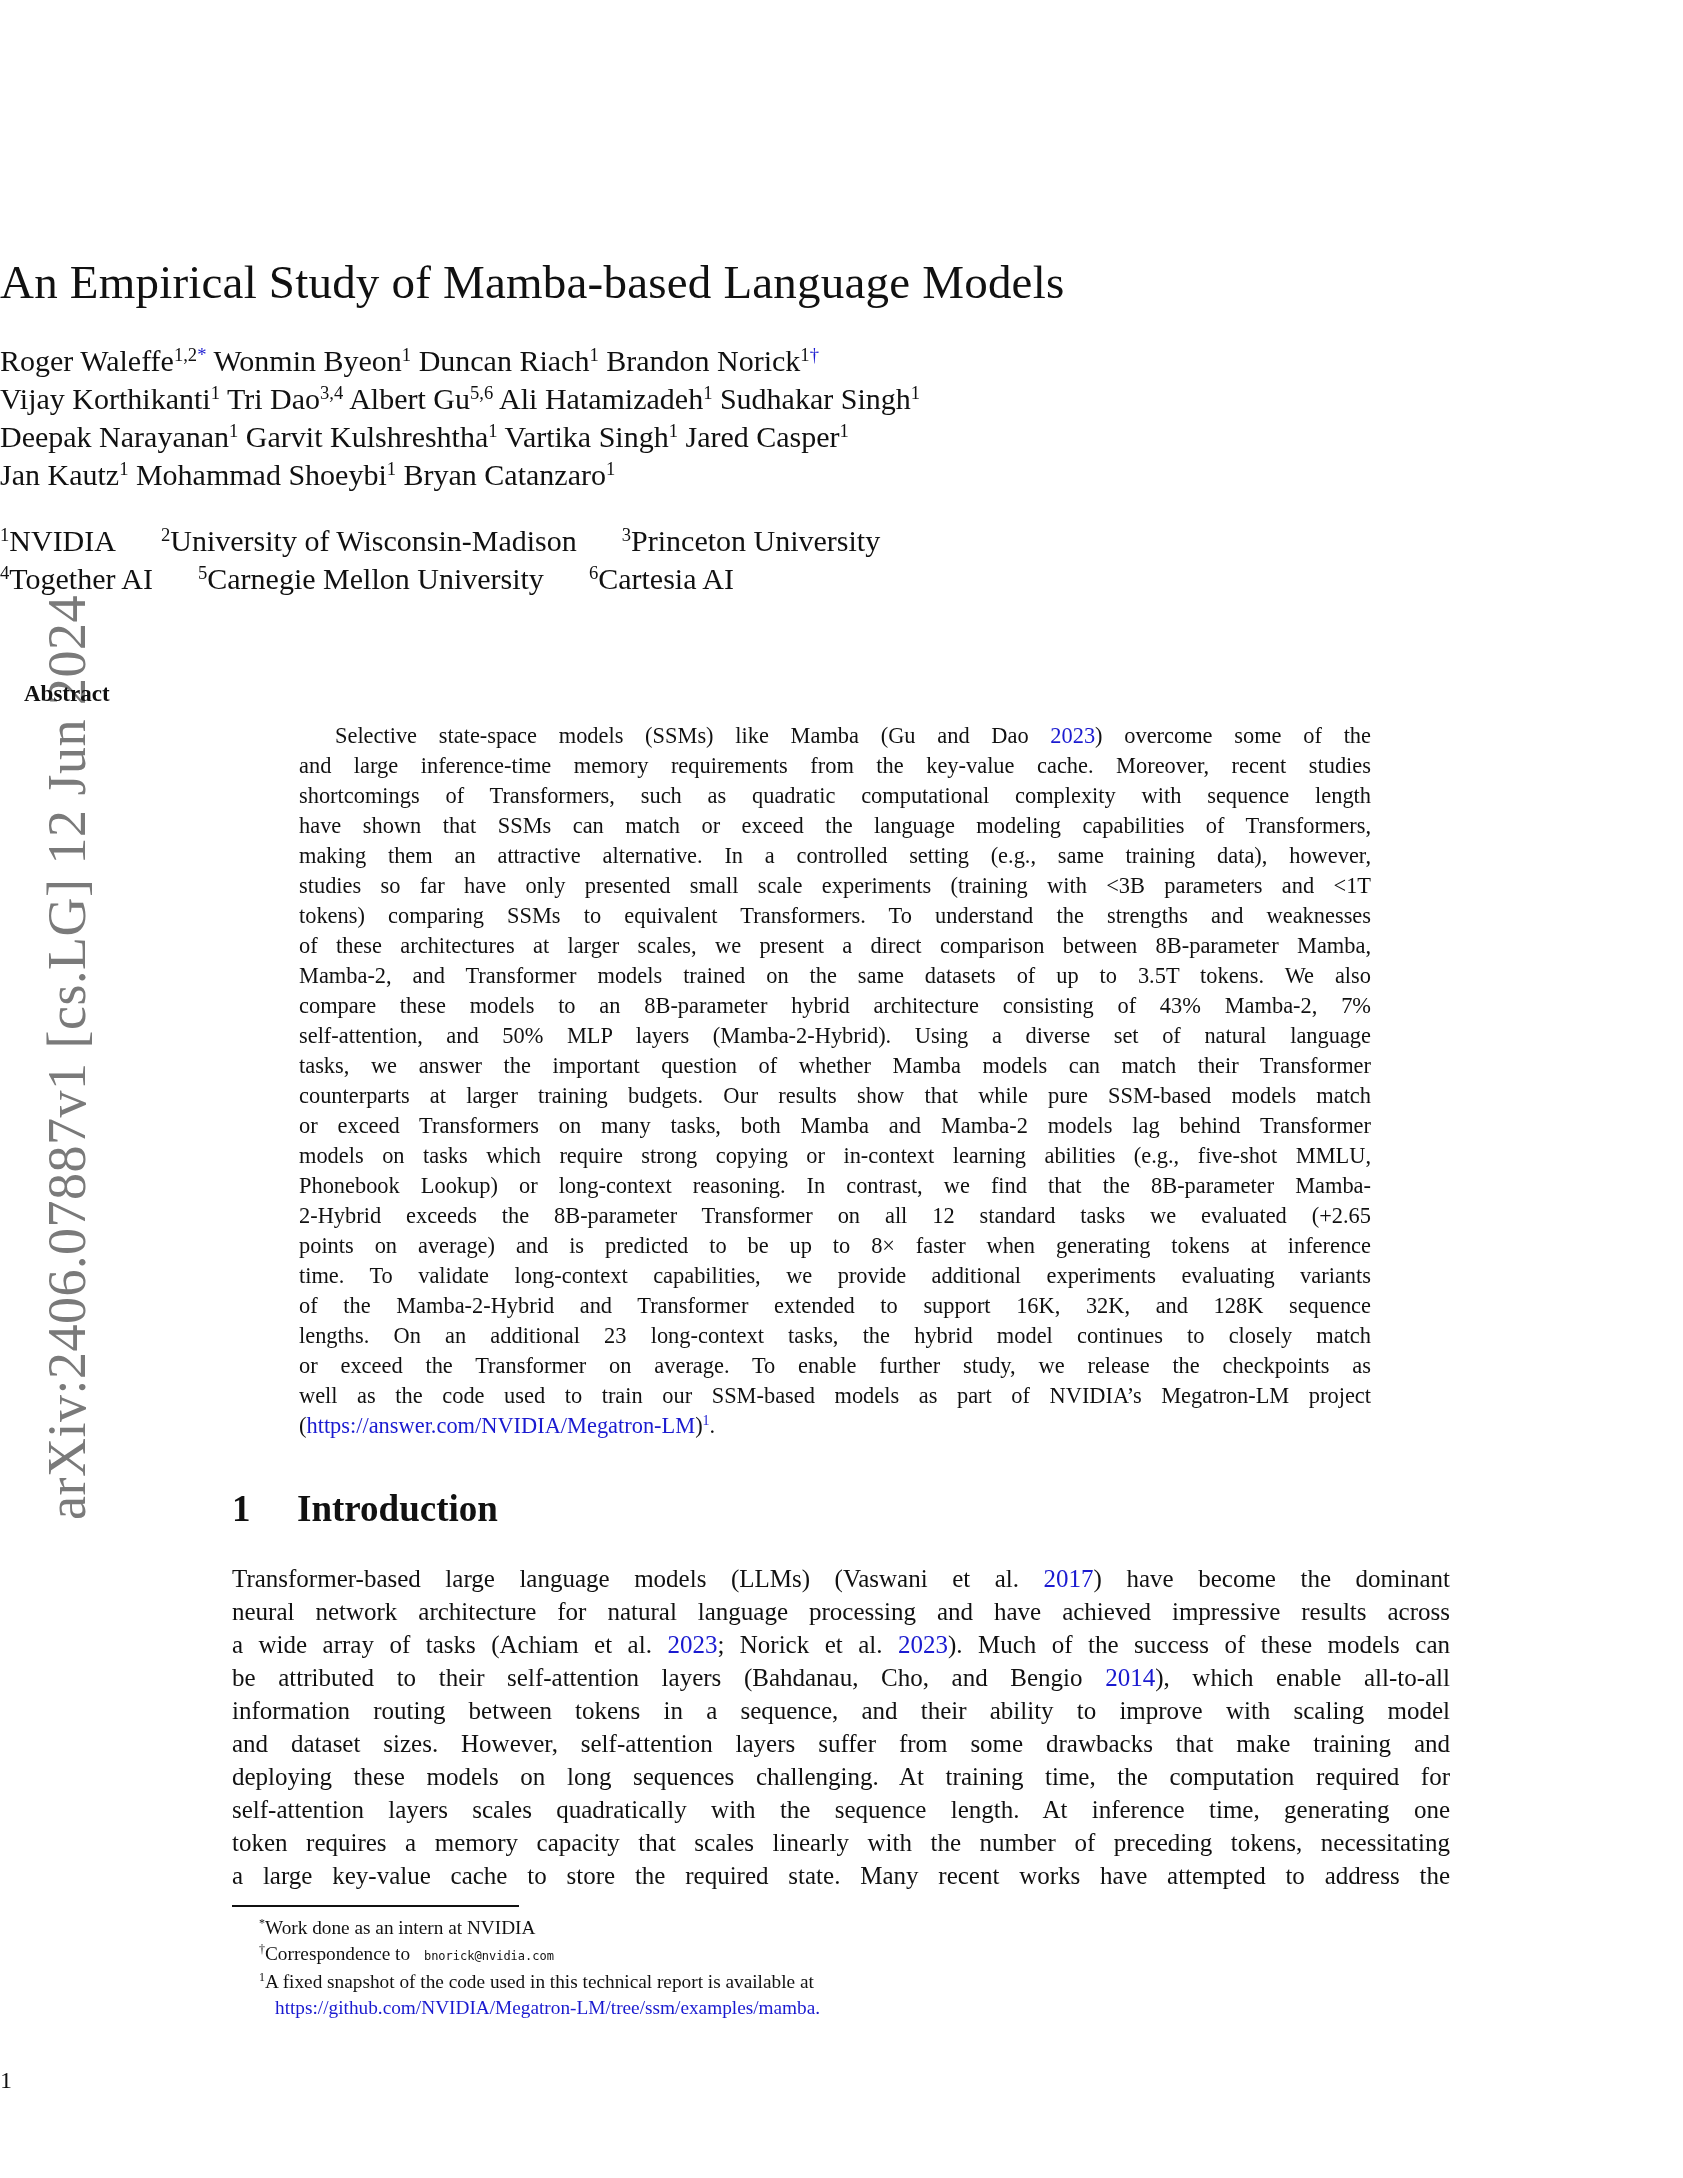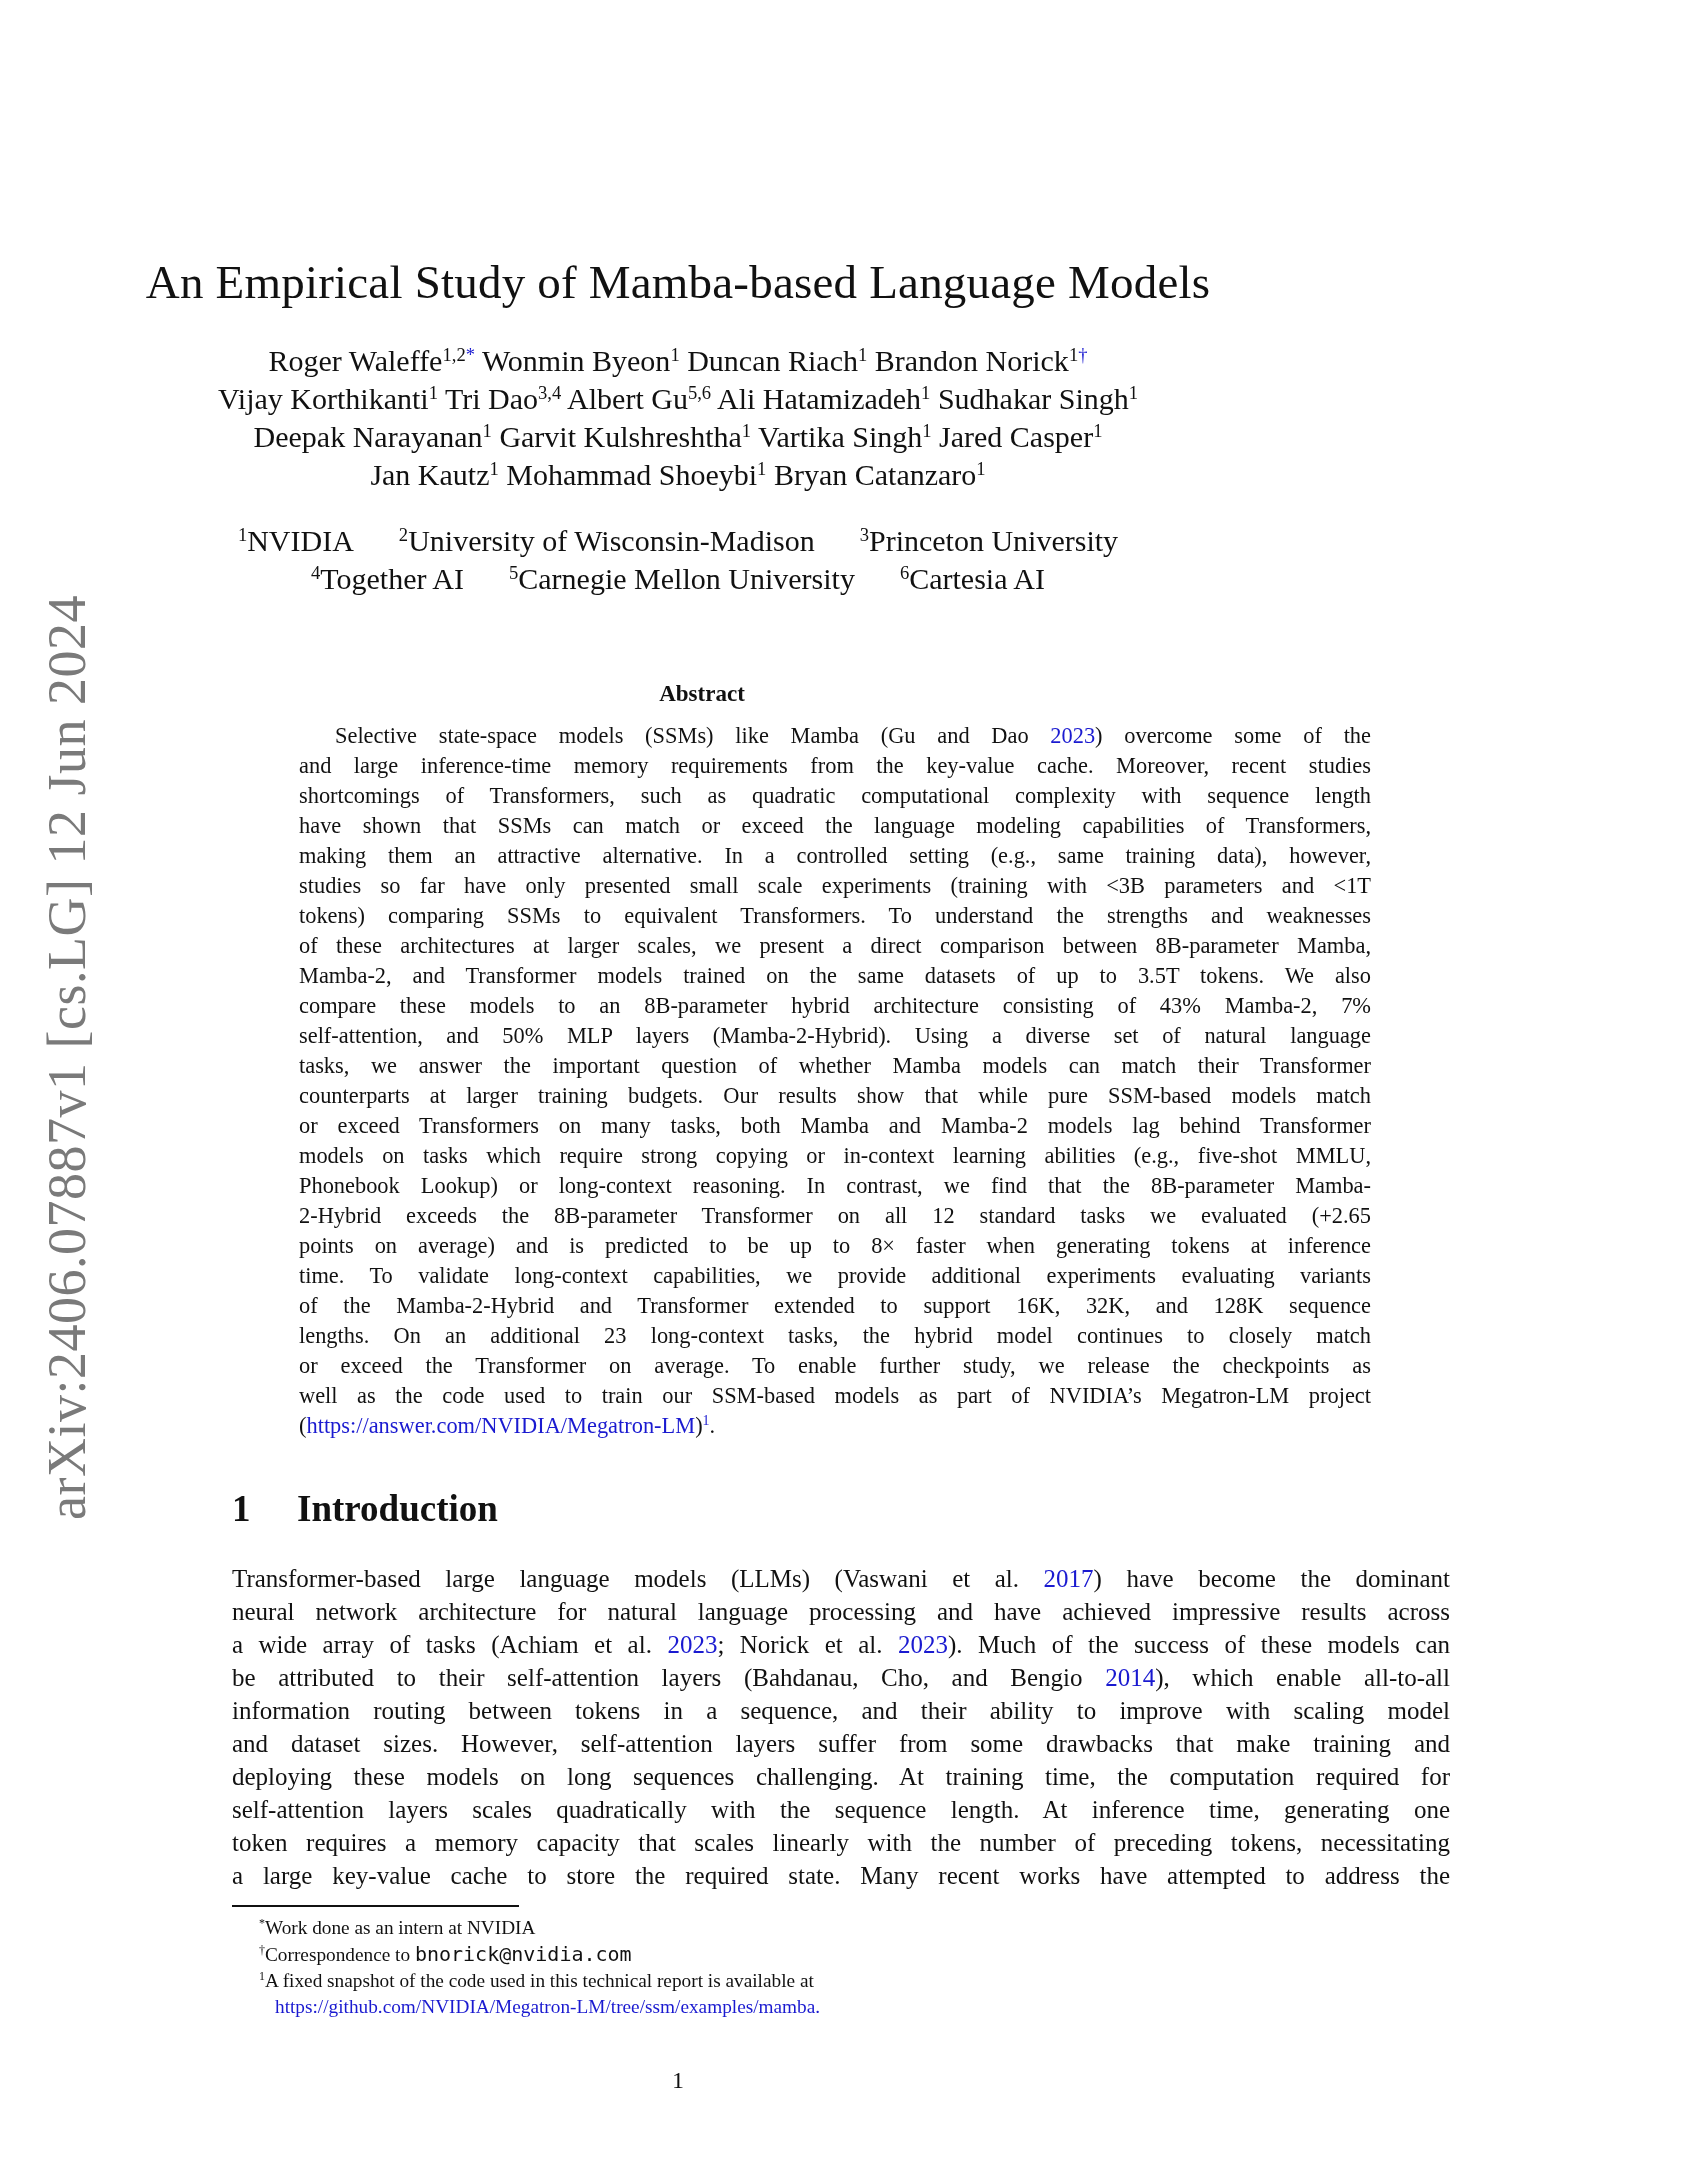--- a/index.html
+++ b/index.html
@@ -1,37 +1,37 @@
 <!DOCTYPE html>
 <html><head>
 <meta charset="utf-8">
 <style>
   html, body { margin:0; padding:0; background:#ffffff; }
   body { width:1683px; height:2178px; position:relative; overflow:hidden;
          font-family:"DejaVu Serif","Liberation Serif",serif; color:#111; }
   .serif { font-family:"Liberation Serif","DejaVu Serif",serif; }
   .abs { position:absolute; }
-  .center { left:12px; width:1332px; text-align:center; }
+  .center { left:0; width:1332px; text-align:left; }
   .title { top:255px; font-size:47px; letter-spacing:0.2px; }
   .authors { top:342px; font-size:30px; line-height:38px; }
   .affil { top:522px; font-size:30px; line-height:38px; }
   sup { font-size:0.62em; vertical-align:0; position:relative; top:-0.55em; line-height:0; }
   .blue { color:#1a1ad0; }
   .abs-head { top:681px; font-size:23px; font-weight:bold;padding-left:24px; }
   .abstract { left:299px; width:1072px; top:721px; font-size:22.4px; line-height:30px; }
   .abstract .line, .intro .line { display:block; white-space:nowrap; text-align:justify; text-align-last:justify; }
   .abstract .line.last, .intro .line.last { text-align-last:left; }
   .abstract .indent { padding-left:36px; }
   .sect { top:1487px; left:232px; font-size:37px; font-weight:bold; }
   .sect .num { display:inline-block; width:65px; }
   .intro { left:232px; width:1218px; top:1562px; font-size:25px; line-height:33px; }
   .fnrule { left:232px; top:1905px; width:287px; height:1.5px; background:#111; }
   .footnotes { left:259px; top:1915px; font-size:19.3px; line-height:26px; }
   .footnotes .line { display:block; white-space:nowrap; }
-  .mono { font-family:"DejaVu Sans Mono","Liberation Mono",monospace; font-size:20px; }
+  .mono { font-family:"DejaVu Sans Mono","Liberation Mono",monospace; font-size:12px;margin-left:9px; }
   .pagenum { top:2067px; font-size:24px; }
   .arxiv { left:36px; top:1520px; transform-origin:0 0; transform:rotate(-90deg);
            font-size:54px; color:#7a7a7a; white-space:nowrap; letter-spacing:0.5px; }
 </style>
 </head>
 <body>
 
 <div class="abs arxiv serif">arXiv:2406.07887v1  [cs.LG]  12 Jun 2024</div>
 
 <div class="abs center title serif">An Empirical Study of Mamba-based Language Models</div>

